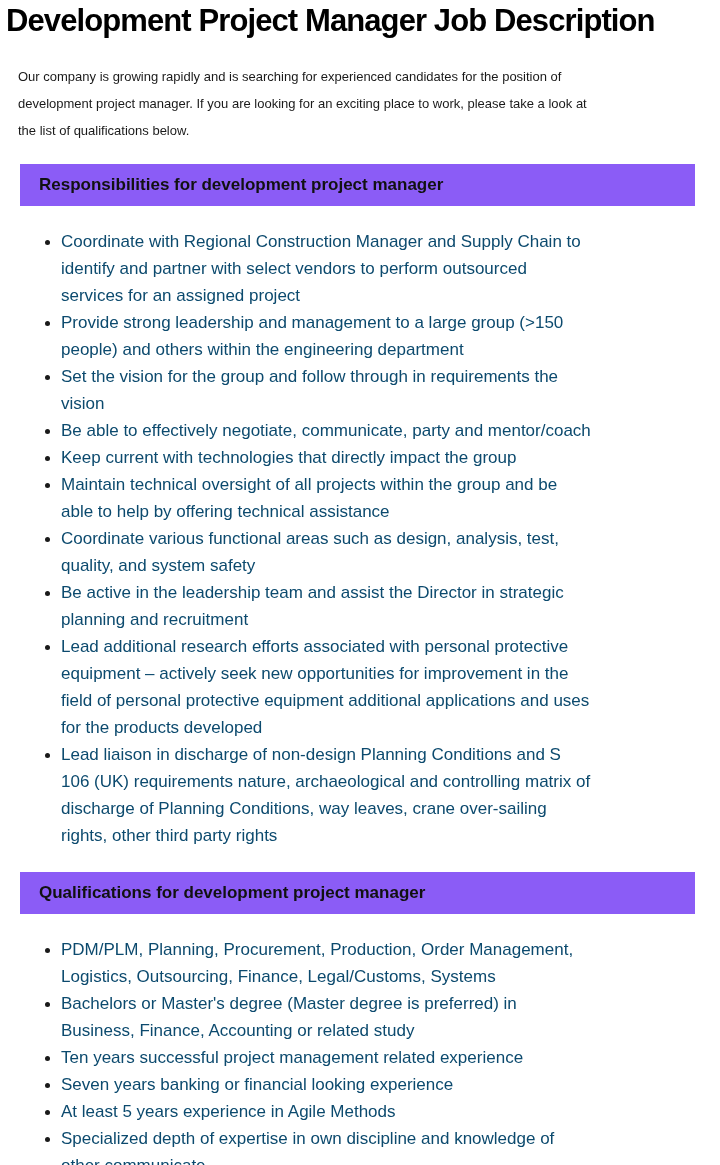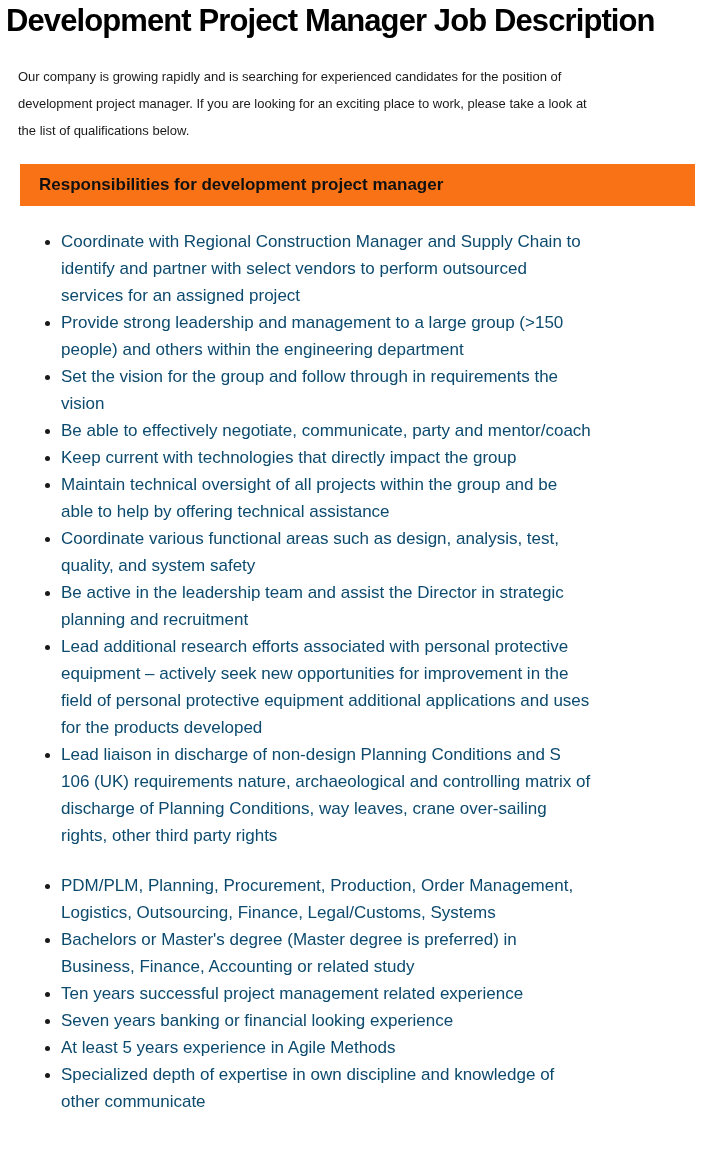--- a/index.html
+++ b/index.html
@@ -30,21 +30,21 @@
     color: #1a1a1a;
   }
 
   .section { margin-top: 20px; }
   .section + .section { margin-top: 23px; }
 
   .section-header {
     margin-left: 20px;
     width: 675px;
     height: 42px;
-    background: #f97316;
+    background: #8b5cf6;
     display: flex;
     align-items: center;
     padding-left: 19px;
     font-size: 17px;
     font-weight: 700;
     color: #111111;
   }
 
   ul.bullet-list {
     margin-top: 22px;
@@ -81,20 +81,21 @@
         <li>Keep current with technologies that directly impact the group</li>
         <li>Maintain technical oversight of all projects within the group and be able to help by offering technical assistance</li>
         <li>Coordinate various functional areas such as design, analysis, test, quality, and system safety</li>
         <li>Be active in the leadership team and assist the Director in strategic planning and recruitment</li>
         <li>Lead additional research efforts associated with personal protective equipment – actively seek new opportunities for improvement in the field of personal protective equipment additional applications and uses for the products developed</li>
         <li>Lead liaison in discharge of non-design Planning Conditions and S 106 (UK) requirements nature, archaeological and controlling matrix of discharge of Planning Conditions, way leaves, crane over-sailing rights, other third party rights</li>
       </ul>
   </section>
 
   <section class="section">
+    <div class="section-header">Qualifications for development project manager</div>
     <ul class="bullet-list">
         <li>PDM/PLM, Planning, Procurement, Production, Order Management, Logistics, Outsourcing, Finance, Legal/Customs, Systems</li>
         <li>Bachelors or Master's degree (Master degree is preferred) in Business, Finance, Accounting or related study</li>
         <li>Ten years successful project management related experience</li>
         <li>Seven years banking or financial looking experience</li>
         <li>At least 5 years experience in Agile Methods</li>
         <li>Specialized depth of expertise in own discipline and knowledge of other communicate</li>
       </ul>
   </section>
 

